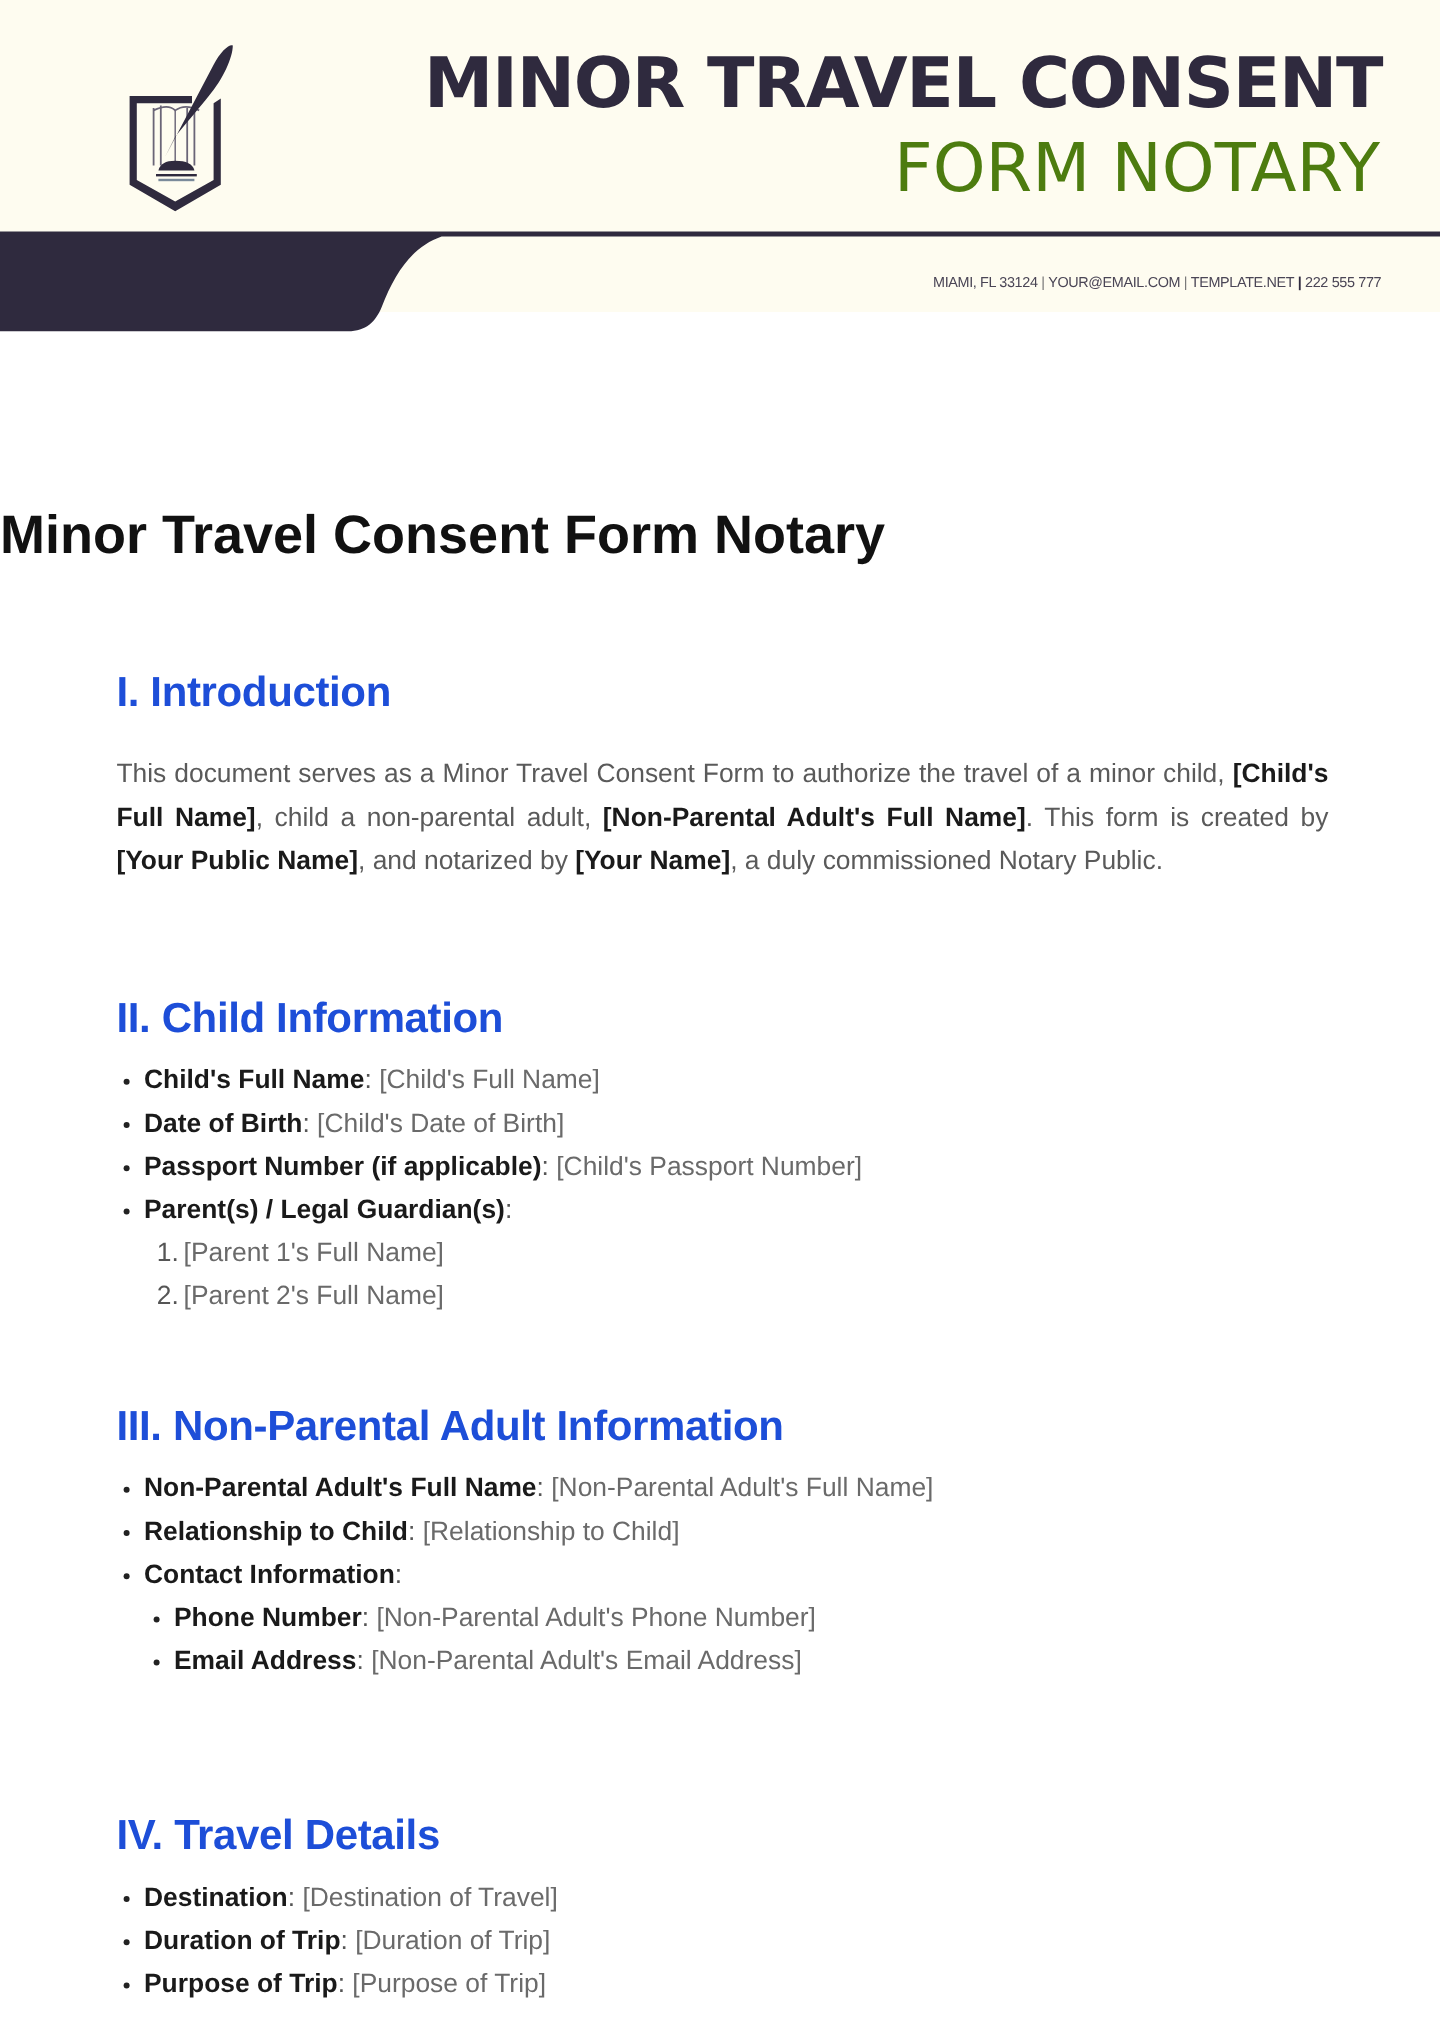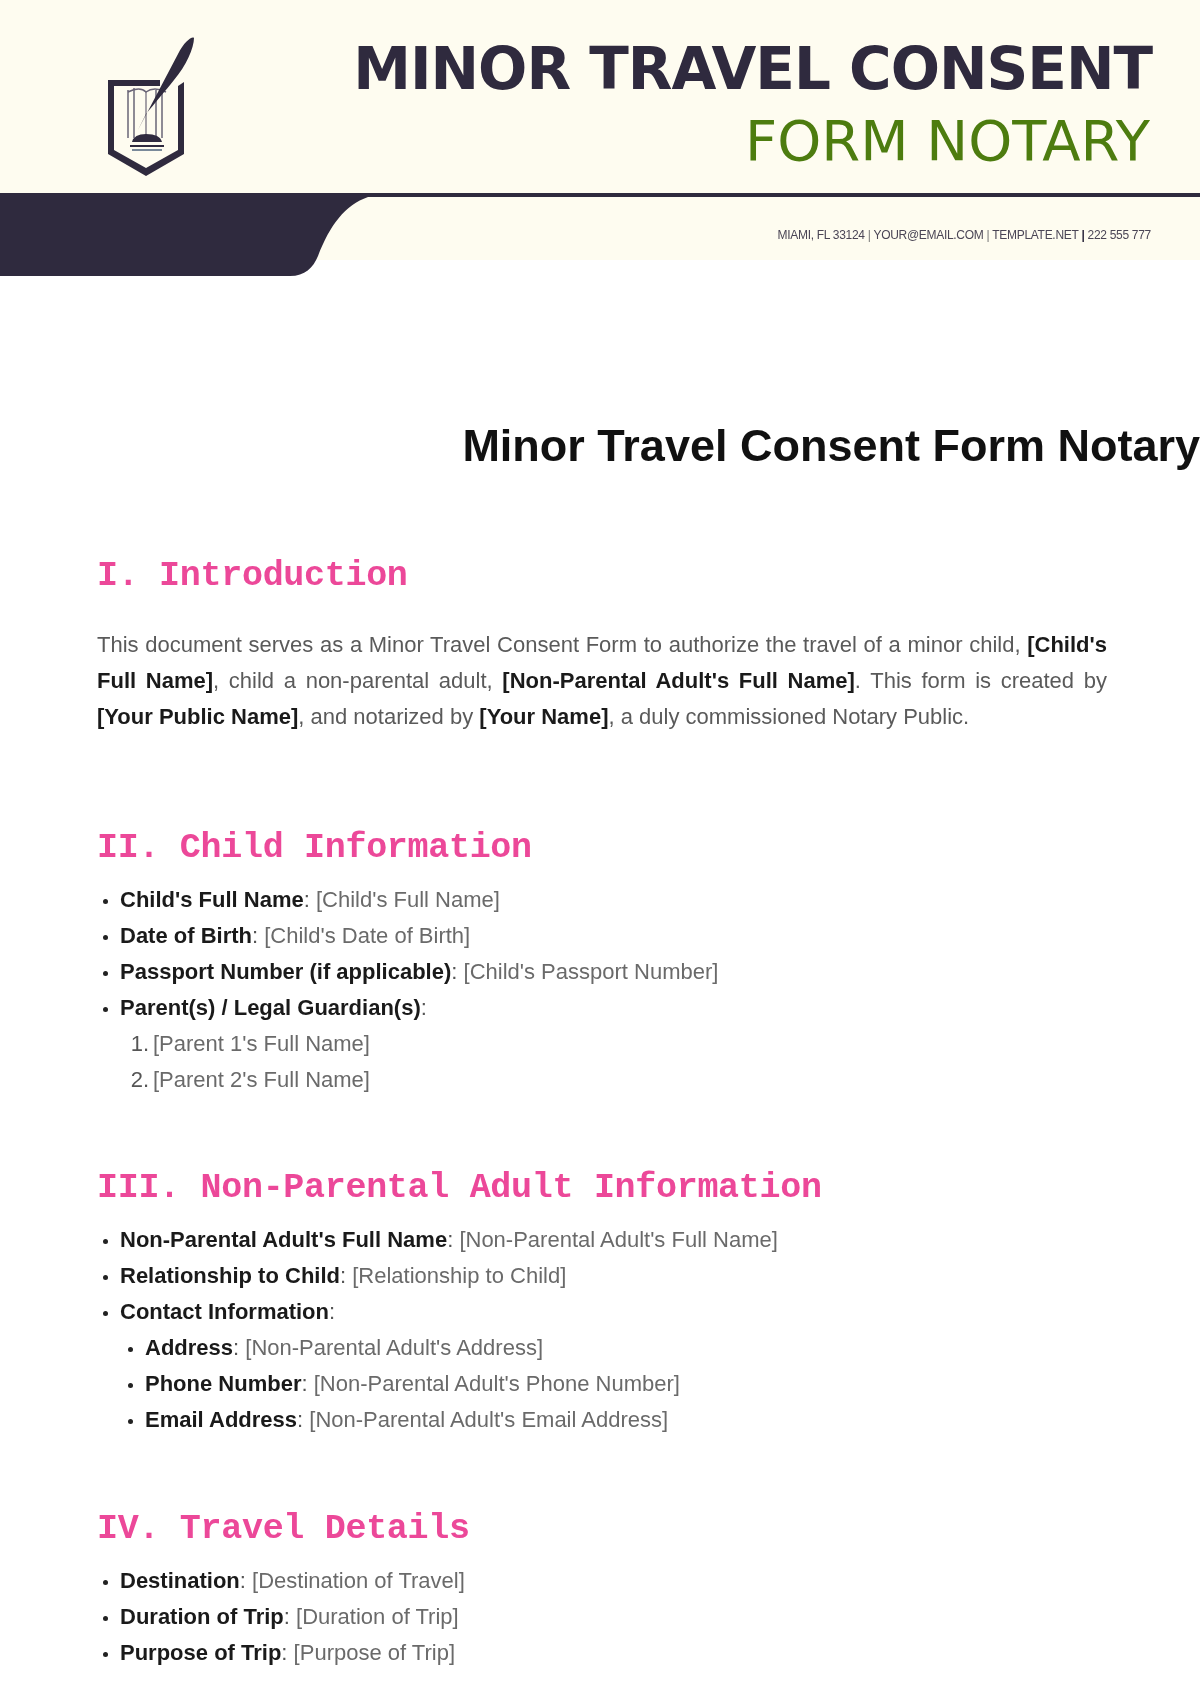--- a/index.html
+++ b/index.html
@@ -31,29 +31,29 @@
     }
     .contact {
       position: absolute; right: 49px; top: 228px;
       font-family: "Liberation Sans", sans-serif; font-size: 12px; color: #4a4555;
       letter-spacing: -0.3px; white-space: nowrap;
     }
     .contact .sep { margin: 0 3px; color: #777; }
     .contact .sep.strong { color: #2f2a3e; font-weight: bold; }
 
     .doc-title {
-      position: absolute; left: 0; width: 1200px; top: 423px; text-align: right;
+      position: absolute; left: 0; width: 1200px; top: 423px; text-align: left;
       font-family: "Liberation Sans", sans-serif; font-weight: bold;
       font-size: 45px; color: #111111; line-height: 1;
     }
 
     .section { position: absolute; left: 97px; width: 1010px; }
     .section h2 {
-      font-family: Liberation Mono, monospace; font-weight: bold;
-      font-size: 35px; color: #ec4899; line-height: 1; letter-spacing: -0.3px;
+      font-family: Liberation Sans, sans-serif; font-weight: bold;
+      font-size: 35px; color: #1d4ed8; line-height: 1; letter-spacing: -0.3px;
     }
     .section p {
       font-size: 22px; line-height: 36px; color: #5a5a5a; text-align: justify;
       margin-top: 33px;
     }
     .section p b { color: #1a1a1a; }
 
     ul.items { list-style: none; margin-top: 16px; }
     ul.items li {
       font-size: 22px; line-height: 36px; color: #6a6a6a; position: relative; padding-left: 23px;
@@ -129,21 +129,20 @@
 </div>
 
 <div class="section" id="sec3">
   <h2>III. Non-Parental Adult Information</h2>
   <ul class="items">
     <li><b>Non-Parental Adult's Full Name</b><span class="colon">:</span> <span>[Non-Parental Adult's Full Name]</span></li>
     <li><b>Relationship to Child</b><span class="colon">:</span> <span>[Relationship to Child]</span></li>
     <li><b>Contact Information</b><span class="colon">:</span></li>
   </ul>
   <ul class="items nested" style="margin-top:0">
-    <li><b>Address</b><span class="colon">:</span> <span>[Non-Parental Adult's Address]</span></li>
     <li><b>Phone Number</b><span class="colon">:</span> <span>[Non-Parental Adult's Phone Number]</span></li>
     <li><b>Email Address</b><span class="colon">:</span> <span>[Non-Parental Adult's Email Address]</span></li>
   </ul>
 </div>
 
 <div class="section" id="sec4">
   <h2>IV. Travel Details</h2>
   <ul class="items">
     <li><b>Destination</b><span class="colon">:</span> <span>[Destination of Travel]</span></li>
     <li><b>Duration of Trip</b><span class="colon">:</span> <span>[Duration of Trip]</span></li>

